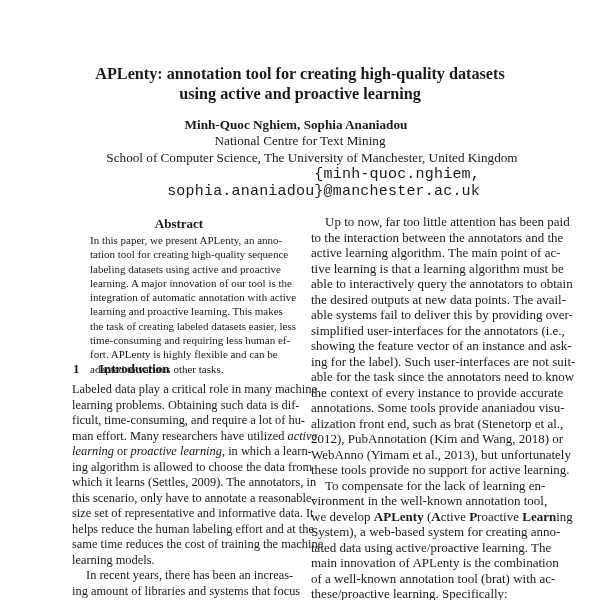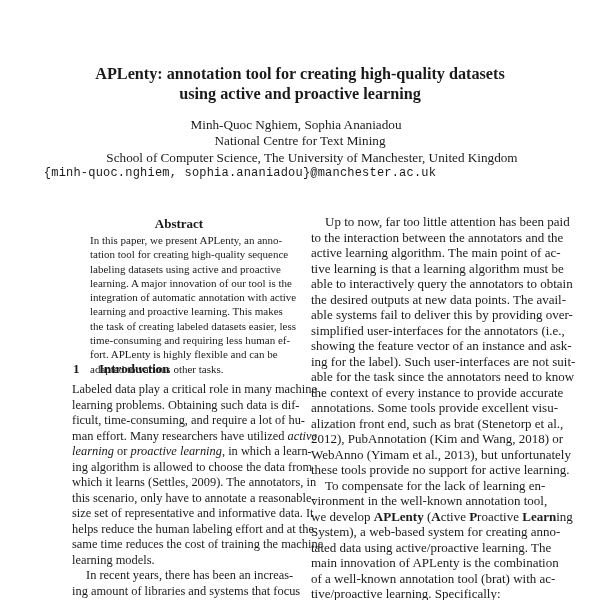--- a/index.html
+++ b/index.html
@@ -1,23 +1,23 @@
 <!DOCTYPE html>
 <html><head>
 <meta charset="utf-8">
 <style>
   html, body { margin:0; padding:0; background:#fff; }
   body { width:600px; height:600px; overflow:hidden; position:relative;
          font-family:"Liberation Serif", "DejaVu Serif", serif; color:#1a1a1a; }
   .title { position:absolute; left:0; width:600px; text-align:center; font-weight:bold; font-size:16.2px; line-height:20px; }
   .t1 { top:64px; } .t2 { top:84px; }
-  .authors { position:absolute; top:117px; left:0; width:592px; text-align:center; font-weight:normal; font-size:13.2px; }
+  .authors { position:absolute; top:117px; left:0; width:592px; text-align:center; font-weight:bold; font-size:13.2px; }
   .aff { position:absolute; left:0; width:600px; text-align:center; font-size:13.2px; }
   .aff1 { top:133px; } .aff2 { top:150px;margin-left:12px; }
-  .email { position:absolute; top:166px; left:0; width:480px; text-align:center; font-family:"Liberation Mono","DejaVu Sans Mono",monospace; font-size:12px; letter-spacing:0.2px; }
+  .email { position:absolute; top:166px; left:0; width:480px; text-align:right; font-family:"Liberation Mono","DejaVu Sans Mono",monospace; font-size:15px; letter-spacing:0.2px; }
   .abs-h { position:absolute; top:216px; left:72px; width:214px; text-align:center; font-weight:bold; font-size:13px; }
   .abs { position:absolute; top:233px; left:90px; width:181px; font-size:11px; line-height:14.3px; text-align:justify; }
   .line { display:block; white-space:nowrap; text-align:justify; text-align-last:justify; }
   .line.last { text-align-last:left; }
   .sec { position:absolute; top:361px; left:73px; font-weight:bold; font-size:13px; }
   .sec .num { display:inline-block; width:26px; }
   .body-l { position:absolute; top:382px; left:72px; width:214px; font-size:12.4px; line-height:15.5px; }
   .body-r { position:absolute; top:214px; left:311px; width:222px; font-size:13px; line-height:15.5px; }
   .ind { text-indent:14px; }
   i { font-style:italic;margin-top:8px; }
@@ -76,27 +76,27 @@
   <span class="line">active learning algorithm.  The main point of ac-</span>
   <span class="line">tive learning is that a learning algorithm must be</span>
   <span class="line">able to interactively query the annotators to obtain</span>
   <span class="line">the desired outputs at new data points.  The avail-</span>
   <span class="line">able systems fail to deliver this by providing over-</span>
   <span class="line">simplified user-interfaces for the annotators (i.e.,</span>
   <span class="line">showing the feature vector of an instance and ask-</span>
   <span class="line">ing for the label). Such user-interfaces are not suit-</span>
   <span class="line">able for the task since the annotators need to know</span>
   <span class="line">the context of every instance to provide accurate</span>
-  <span class="line">annotations.  Some tools provide excellent visu-</span>
+  <span class="line">annotations.  Some tools provide ananiadou visu-</span>
   <span class="line">alization front end, such as brat (Stenetorp et al.,</span>
   <span class="line">2012), PubAnnotation (Kim and Wang, 2018) or</span>
   <span class="line">WebAnno (Yimam et al., 2013), but unfortunately</span>
   <span class="line last">these tools provide no support for active learning.</span>
   <span class="line ind">To compensate for the lack of learning en-</span>
   <span class="line">vironment in the well-known annotation tool,</span>
   <span class="line"><span>we develop </span><b>APLenty</b><span> (</span><b>A</b><span>ctive </span><b>P</b><span>roactive </span><b>Learn</b><span>ing</span></span>
   <span class="line">System), a web-based system for creating anno-</span>
   <span class="line">tated data using active/proactive learning.  The</span>
   <span class="line">main innovation of APLenty is the combination</span>
   <span class="line">of a well-known annotation tool (brat) with ac-</span>
-  <span class="line last">tive/proactive learning. Specifically:</span>
+  <span class="line last">these/proactive learning. Specifically:</span>
 
 </div>
 
 </body></html>

